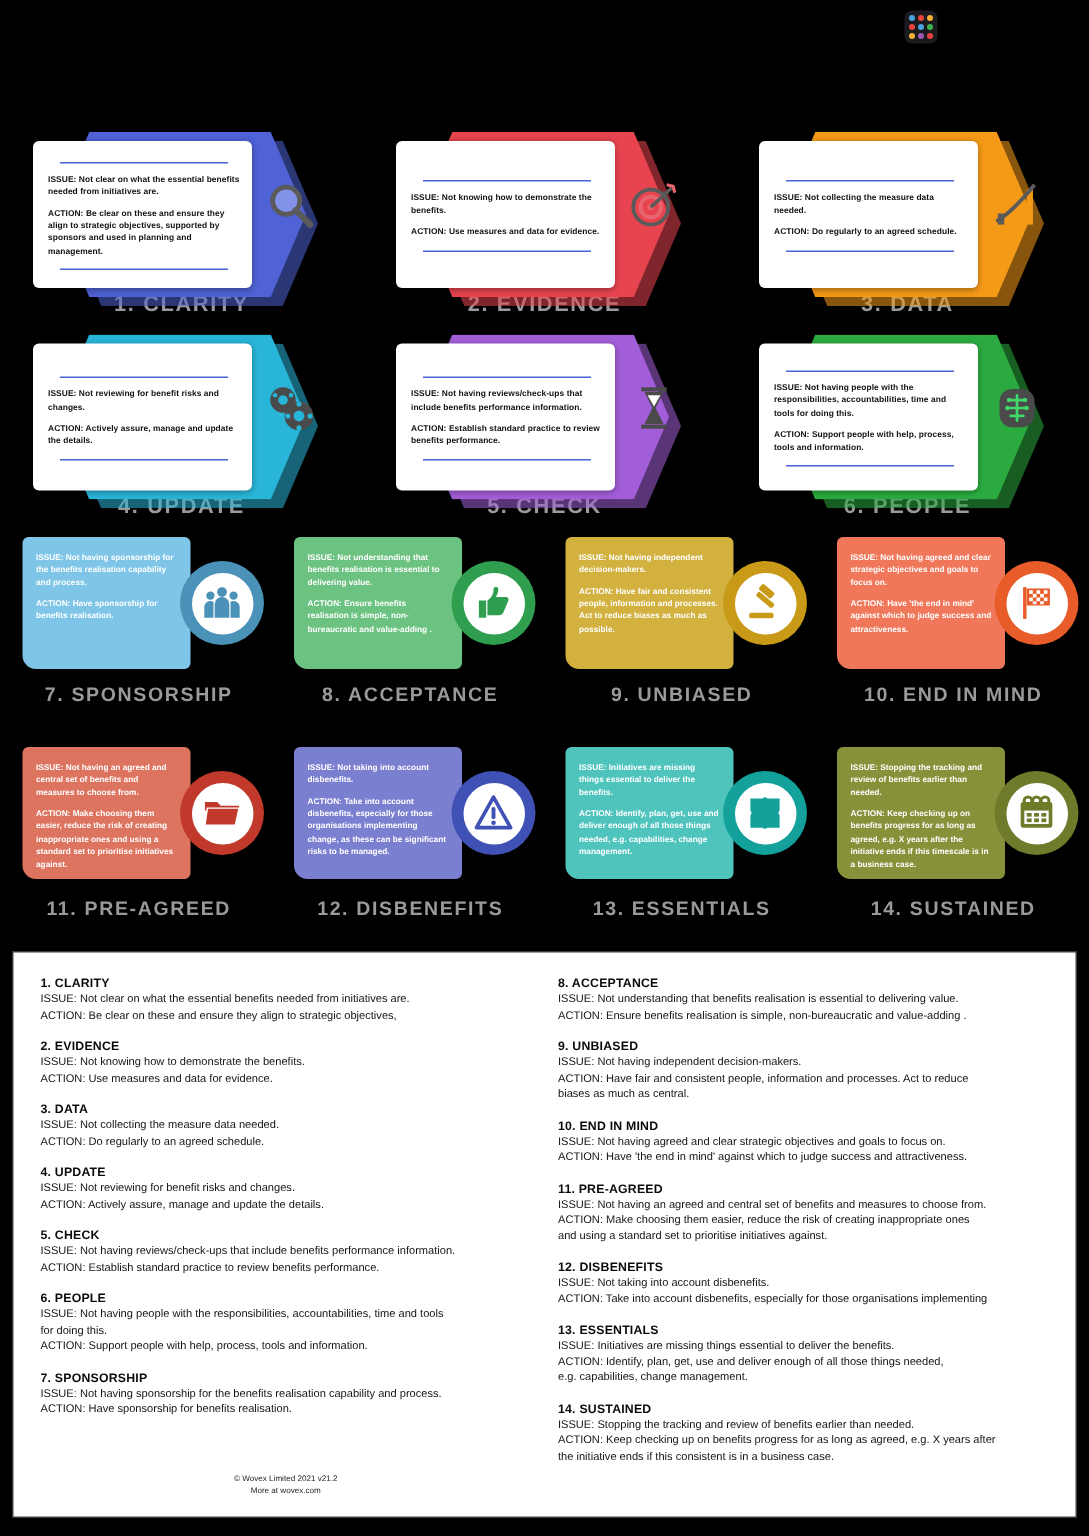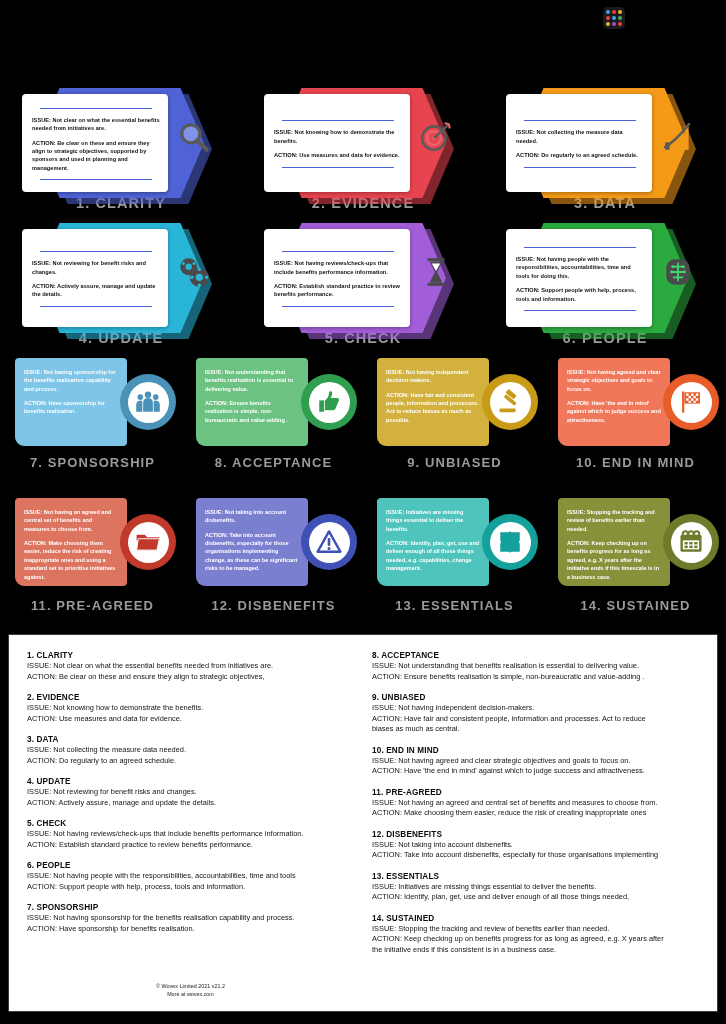--- a/index.html
+++ b/index.html
@@ -473,20 +473,21 @@
           <div class="line">ACTION: Actively assure, manage and update the details.</div>
         </div>
         <div class="legend-entry">
           <h4>5. CHECK</h4>
           <div class="line">ISSUE: Not having reviews/check-ups that include benefits performance information.</div>
           <div class="line">ACTION: Establish standard practice to review benefits performance.</div>
         </div>
         <div class="legend-entry">
           <h4>6. PEOPLE</h4>
           <div class="line">ISSUE: Not having people with the responsibilities, accountabilities, time and tools</div>
+          <div class="line">for doing this.</div>
           <div class="line">ACTION: Support people with help, process, tools and information.</div>
         </div>
         <div class="legend-entry">
           <h4>7. SPONSORSHIP</h4>
           <div class="line">ISSUE: Not having sponsorship for the benefits realisation capability and process.</div>
           <div class="line">ACTION: Have sponsorship for benefits realisation.</div>
         </div>
         <div class="copyright">
           <div>© Wovex Limited 2021  v21.2</div>
           <div>More at wovex.com</div>
@@ -506,30 +507,32 @@
         </div>
         <div class="legend-entry">
           <h4>10. END IN MIND</h4>
           <div class="line">ISSUE: Not having agreed and clear strategic objectives and goals to focus on.</div>
           <div class="line">ACTION: Have 'the end in mind' against which to judge success and attractiveness.</div>
         </div>
         <div class="legend-entry">
           <h4>11. PRE-AGREED</h4>
           <div class="line">ISSUE: Not having an agreed and central set of benefits and measures to choose from.</div>
           <div class="line">ACTION: Make choosing them easier, reduce the risk of creating inappropriate ones</div>
+          <div class="line">and using a standard set to prioritise initiatives against.</div>
         </div>
         <div class="legend-entry">
           <h4>12. DISBENEFITS</h4>
           <div class="line">ISSUE: Not taking into account disbenefits.</div>
           <div class="line">ACTION: Take into account disbenefits, especially for those organisations implementing</div>
         </div>
         <div class="legend-entry">
           <h4>13. ESSENTIALS</h4>
           <div class="line">ISSUE: Initiatives are missing things essential to deliver the benefits.</div>
           <div class="line">ACTION: Identify, plan, get, use and deliver enough of all those things needed,</div>
+          <div class="line">e.g. capabilities, change management.</div>
         </div>
         <div class="legend-entry">
           <h4>14. SUSTAINED</h4>
           <div class="line">ISSUE: Stopping the tracking and review of benefits earlier than needed.</div>
           <div class="line">ACTION: Keep checking up on benefits progress for as long as agreed, e.g. X years after</div>
           <div class="line">the initiative ends if this consistent is in a business case.</div>
         </div>
     </div>
   </div>
 

